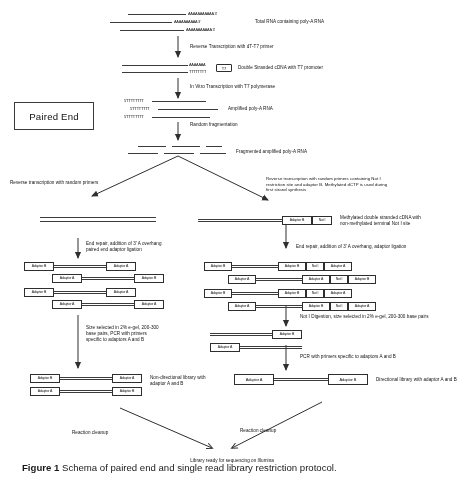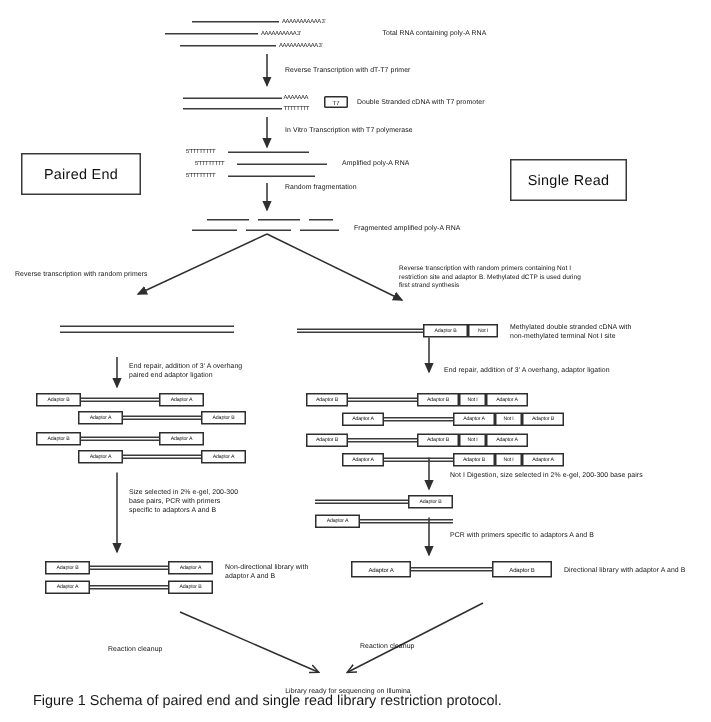--- a/index.html
+++ b/index.html
@@ -52,21 +52,21 @@
   .t7{
     border:.8px solid #2e2e2e;background:#fff;border-radius:1px;
     display:flex;align-items:center;justify-content:center;
     font-size:4px;color:#111;box-sizing:border-box;
   }
   
   .caption{
     position:absolute;left:6px;top:462px;width:462px;
     font-size:9.6px;line-height:12px;color:#1a1a1a;
   }
-  .caption b{font-weight:400;padding-left:16px;}
+  .caption b{font-weight:700;padding-left:16px;}
 </style>
 </head>
 <body>
 
 <div id="stage">
 
   <svg class="lines" viewBox="0 0 474 481">
     <defs>
       <marker id="ah" markerWidth="7" markerHeight="7" refX="5.4" refY="3.2" orient="auto">
         <path d="M0,0.4 L6,3.2 L0,6" fill="none" stroke="#2f2f2f" stroke-width="1"></path>
@@ -134,21 +134,20 @@
   <div class="abs strand" style="left:138px;top:146px;width:28px;"></div>
   <div class="abs strand" style="left:172px;top:146px;width:28px;"></div>
   <div class="abs strand" style="left:206px;top:146px;width:16px;"></div>
   <div class="abs strand" style="left:128px;top:153px;width:30px;"></div>
   <div class="abs strand" style="left:164px;top:153px;width:30px;"></div>
   <div class="abs strand" style="left:200px;top:153px;width:26px;"></div>
 
   <div class="abs lbl" style="left:236px;top:149px;width:200px;">Fragmented amplified poly-A RNA</div>
 
   <div class="abs bigbox" style="left:14px;top:102px;width:78px;height:26px;">Paired End</div>
-  <div class="abs bigbox" style="left:340px;top:106px;width:76px;height:26px;">Single Read</div>
 
   <div class="abs lbl" style="left:10px;top:180px;width:180px;">Reverse transcription with random primers</div>
 
   <div class="abs strand" style="left:40px;top:217px;width:116px;"></div>
   <div class="abs strand" style="left:40px;top:221px;width:116px;"></div>
 
   <div class="abs lbl" style="left:86px;top:241px;width:160px;">End repair, addition of 3' A overhang
 paired end adaptor ligation</div>
 
   <div class="abs" style="left:24px;top:262px;width:112px;height:9px;">

